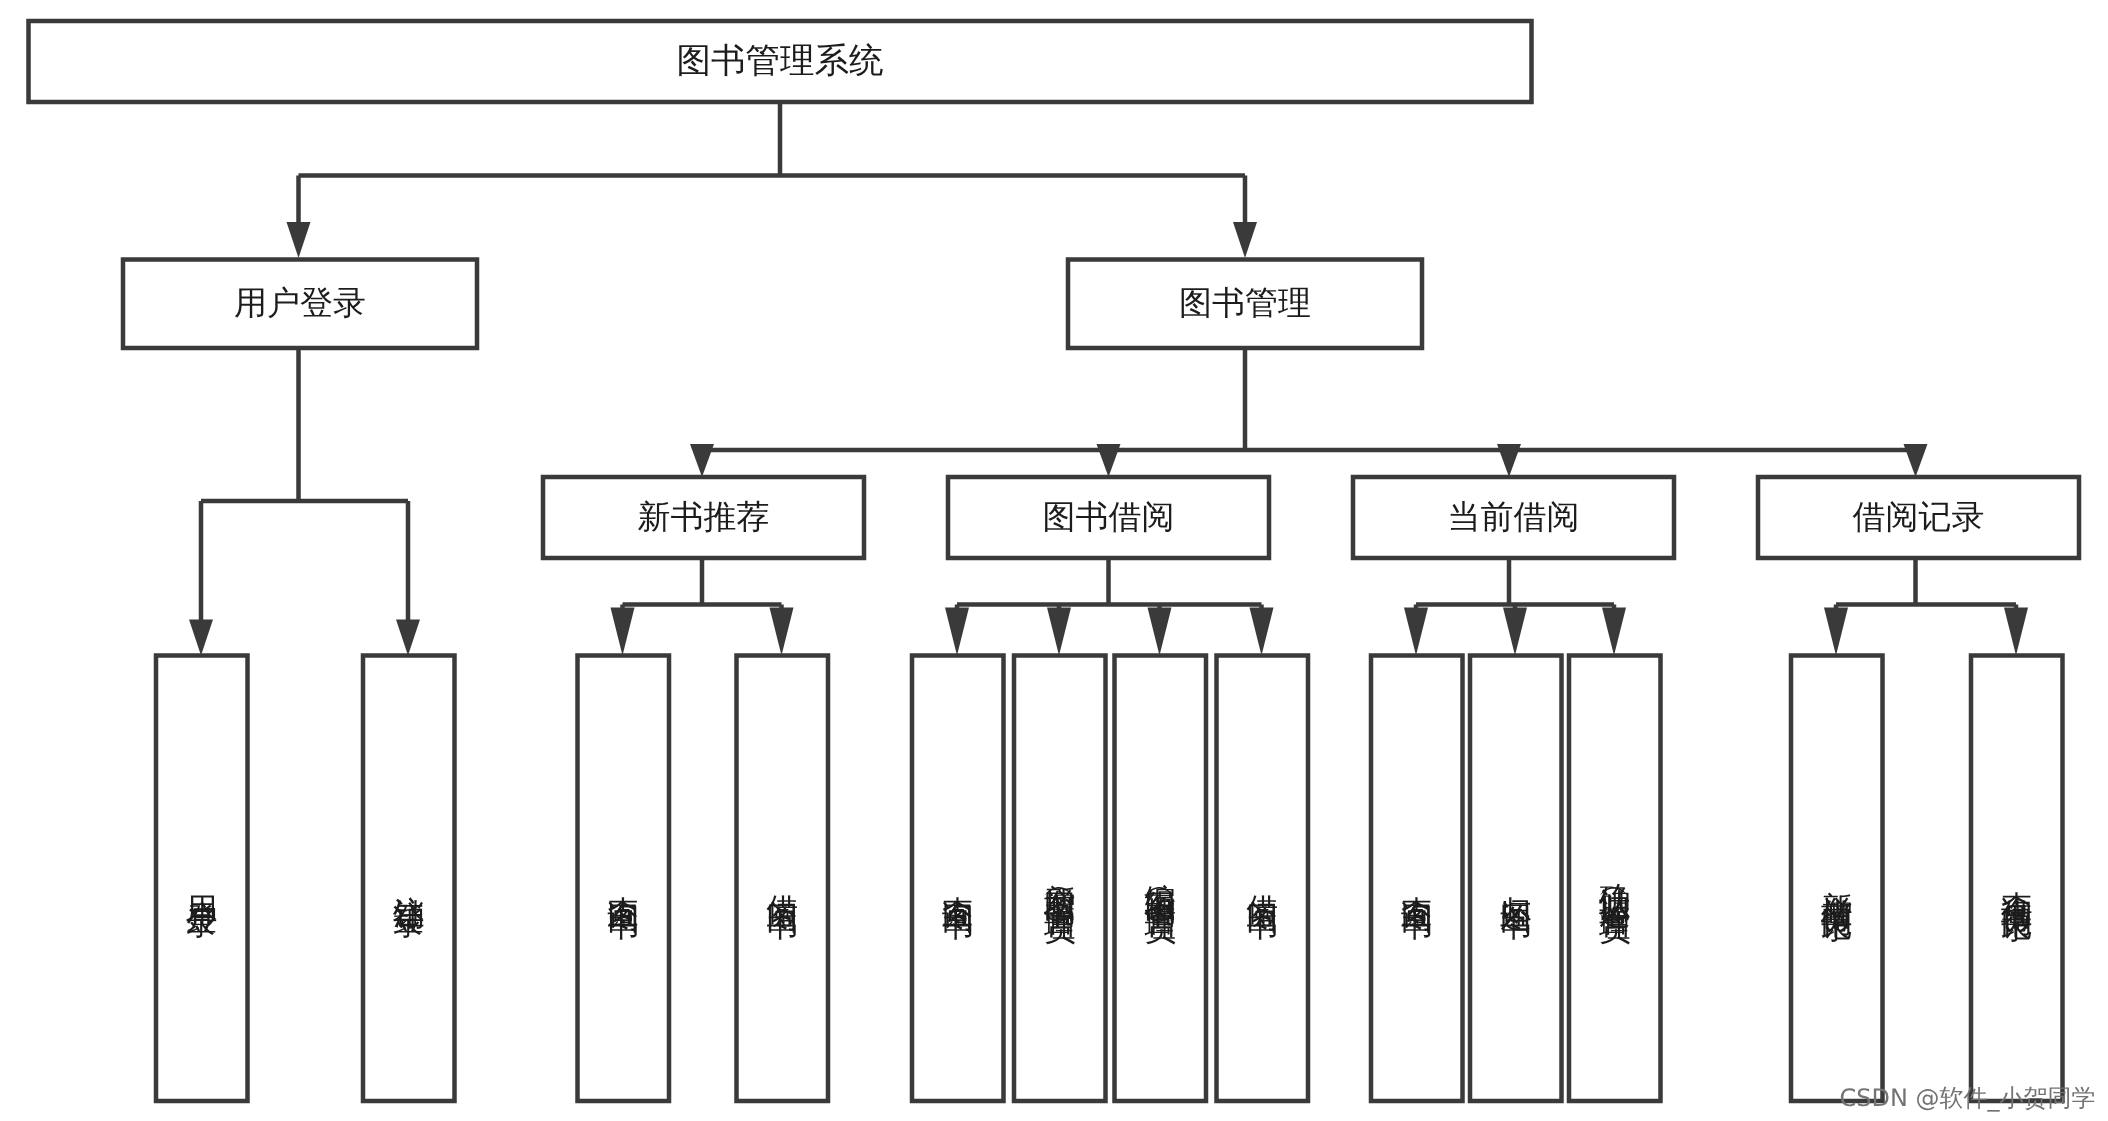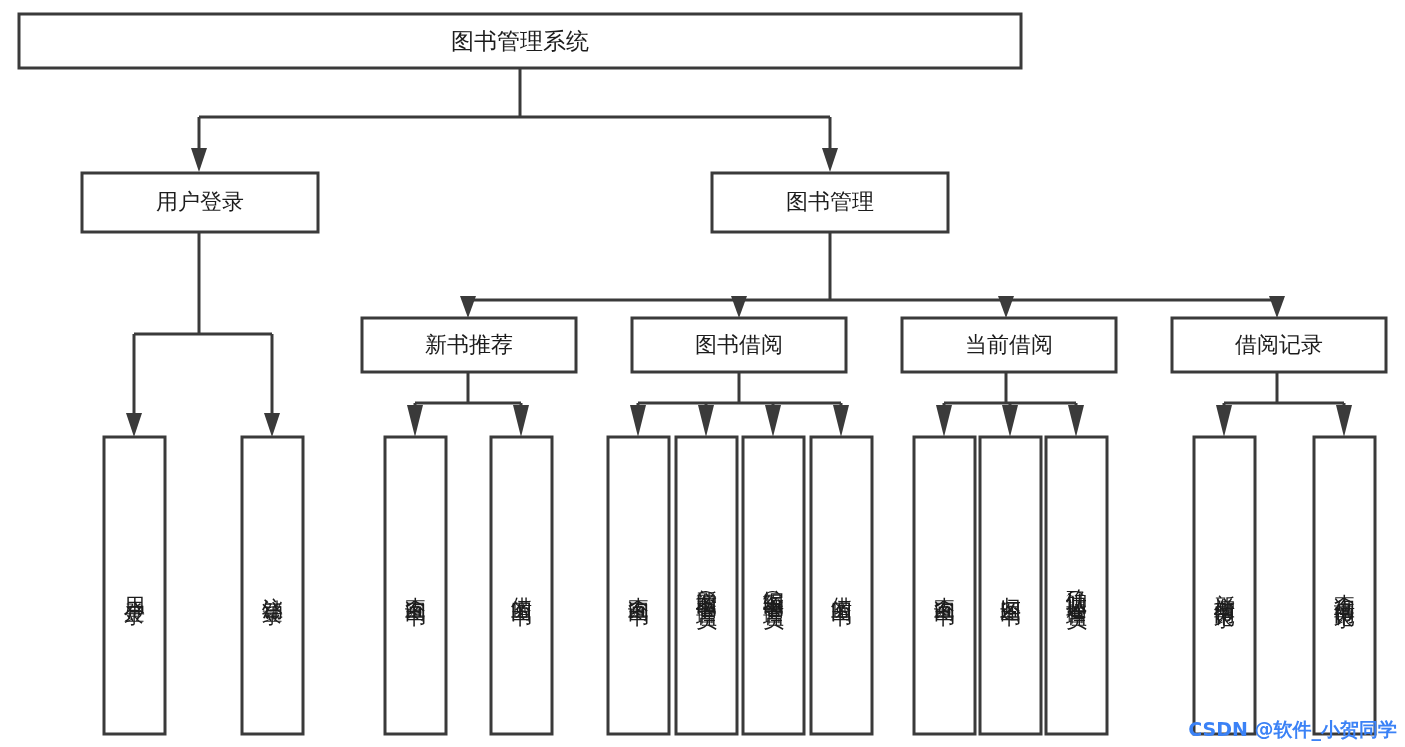--- a/index.html
+++ b/index.html
@@ -23,25 +23,24 @@
     color:#1c1c1c;
     font-family:"DejaVu Sans","Liberation Sans",sans-serif;
     line-height:1.05;
     pointer-events:none;
     text-align:center;
   }
   .watermark{
     position:absolute;
     right:8px;
     bottom:4px;
-    font-size:19px;
-    color:#3b82f6;
+    font-size:16px;
+    color:#737373;
     font-family:"DejaVu Sans","Liberation Sans",sans-serif;
     white-space:nowrap;
-    font-weight:bold;
   }
 </style>
 </head>
 <body>
 
 <div id="stage">
 
   <svg viewBox="0 0 1405 747" xmlns="http://www.w3.org/2000/svg">
 
     <g>

